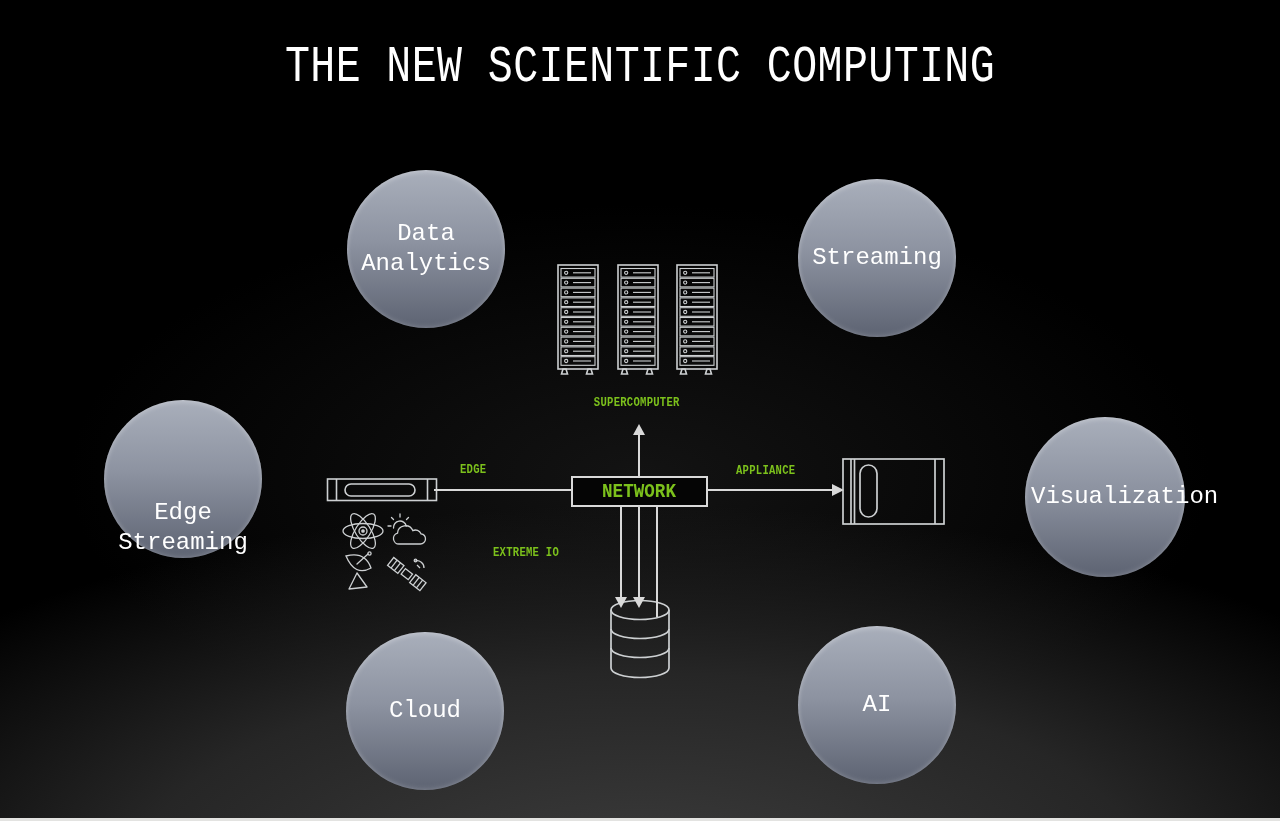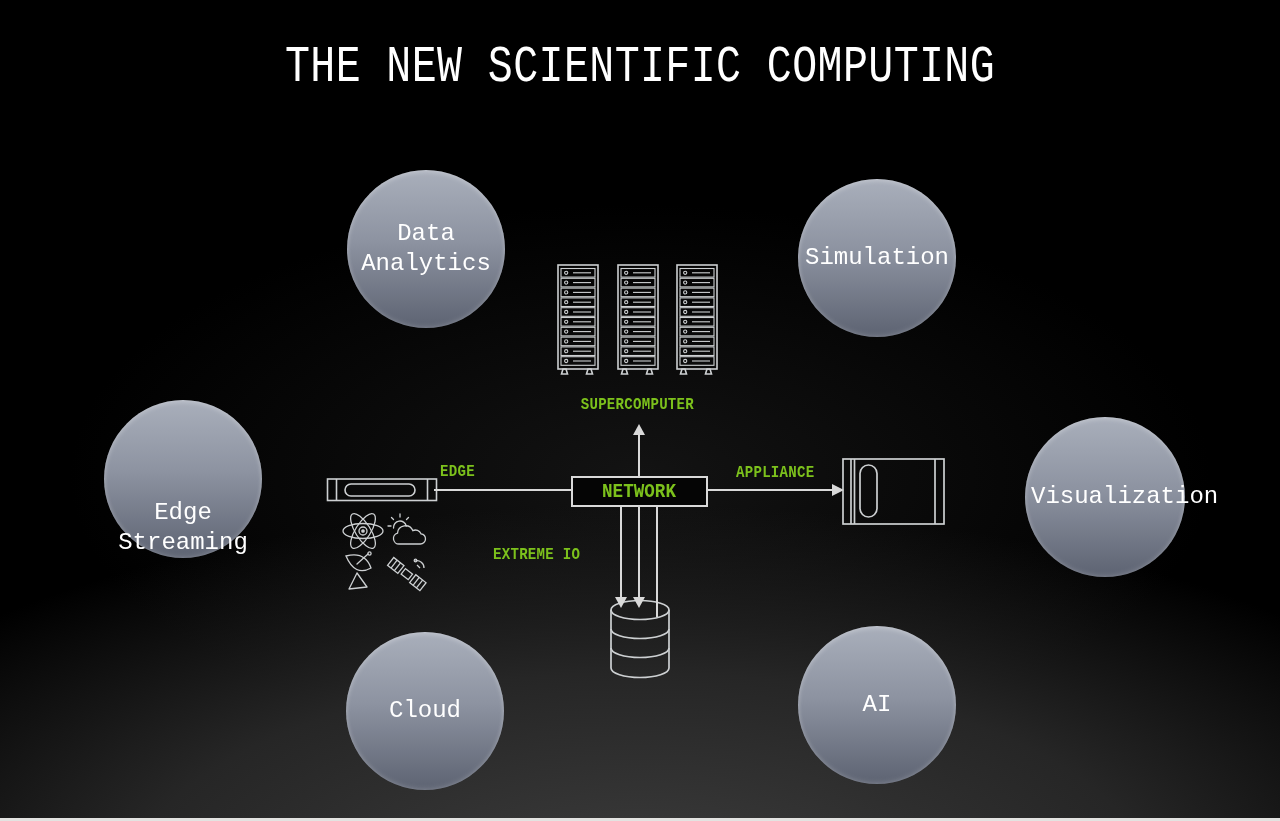--- a/index.html
+++ b/index.html
@@ -25,25 +25,25 @@
   }
   .bubble span{width:148px;color:#fff;font-size:24px;line-height:1.25;}
   #b-data-analytics{left:347px;top:170px;width:158px;height:158px;}
   #b-simulation{left:798px;top:179px;width:158px;height:158px;}
   #b-edge-streaming{left:104px;top:400px;width:158px;height:158px;align-items:flex-end;}
   #b-visualization{left:1025px;top:417px;width:160px;height:160px;}
   #b-cloud{left:346px;top:632px;width:158px;height:158px;}
   #b-ai{left:798px;top:626px;width:158px;height:158px;}
 
   .glabel{
-    position:absolute;color:#7cc11c;font-weight:bold;font-size:16px;
+    position:absolute;color:#7cc11c;font-weight:bold;font-size:12px;
     white-space:nowrap;
   }
   .glabel>span{display:inline-block;transform:scaleX(.88);transform-origin:0 50%;letter-spacing:.3px;}
-  #lbl-edge{left:440px;top:463px;}
+  #lbl-edge{left:460px;top:463px;}
   #lbl-appliance{left:736px;top:464px;text-align:right;}
   #lbl-extremeio{left:493px;top:546px;}
   #lbl-supercomputer{left:537px;top:396px;width:200px;text-align:center;}
   #lbl-supercomputer>span{transform-origin:50% 50%;}
 
   .net-box{
     position:absolute;left:571px;top:476px;width:137px;height:31px;
     border:2px solid #d9d9d9;background:#050505;box-sizing:border-box;
     display:flex;align-items:center;justify-content:center;
   }
@@ -78,21 +78,21 @@
 <body>
 
 <div class="slide">
 
   <h1 class="title">THE NEW SCIENTIFIC COMPUTING</h1>
 
   <div class="bubble" id="b-data-analytics">
     <span>Data Analytics</span>
   </div>
   <div class="bubble" id="b-simulation">
-    <span>Simulation</span>
+    <span>Streaming</span>
   </div>
   <div class="bubble" id="b-edge-streaming">
     <span>Edge Streaming</span>
   </div>
   <div class="bubble" id="b-cloud">
     <span>Cloud</span>
   </div>
   <div class="bubble" id="b-visualization">
     <span>Visualization</span>
   </div>

